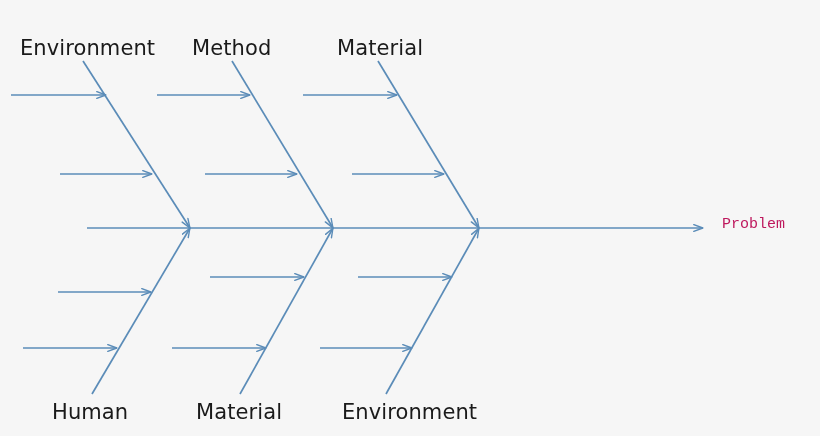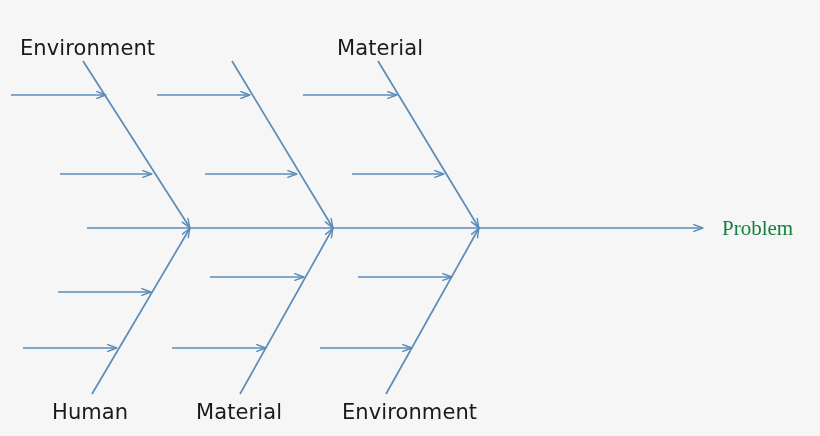--- a/index.html
+++ b/index.html
@@ -26,23 +26,23 @@
   .cat-label {
     position: absolute;
     font-family: "DejaVu Sans", "Liberation Sans", sans-serif;
     font-size: 21px;
     color: #1a1a1a;
     white-space: nowrap;
     letter-spacing: 0.1px;
   }
   .effect-label {
     position: absolute;
-    font-family: Liberation Serif, serif;
-    font-size: 21px;
-    color: #15803d;
+    font-family: Liberation Mono, monospace;
+    font-size: 15px;
+    color: #be185d;
     white-space: nowrap;
   }
 </style>
 </head>
 <body>
 
 <div id="canvas">
 
   <svg id="diagram-svg" viewBox="0 0 820 436">
     <defs>
@@ -71,20 +71,21 @@
         <line x1="172" y1="348" x2="266" y2="348" stroke="#5b8cb8" stroke-width="1.5" stroke-linecap="butt" marker-end="url(#arrowOpen)"></line>
         <line x1="358" y1="277" x2="452" y2="277" stroke="#5b8cb8" stroke-width="1.5" stroke-linecap="butt" marker-end="url(#arrowOpen)"></line>
         <line x1="320" y1="348" x2="412" y2="348" stroke="#5b8cb8" stroke-width="1.5" stroke-linecap="butt" marker-end="url(#arrowOpen)"></line>
       </g>
     <g id="spine-layer">
         <line x1="87" y1="228" x2="703" y2="228" stroke="#5b8cb8" stroke-width="1.7" stroke-linecap="butt" marker-end="url(#arrowOpen)"></line>
       </g>
   </svg>
 
   <div class="cat-label" style="left: 20px; top: 36px;">Environment</div>
+  <div class="cat-label" style="left: 192px; top: 36px;">Method</div>
   <div class="cat-label" style="left: 337px; top: 36px;">Material</div>
 
   <div class="cat-label" style="left: 52px; top: 400px;">Human</div>
   <div class="cat-label" style="left: 196px; top: 400px;">Material</div>
   <div class="cat-label" style="left: 342px; top: 400px;">Environment</div>
 
   <div class="effect-label" style="left: 722px; top: 216px;">Problem</div>
 
 </div>
 

